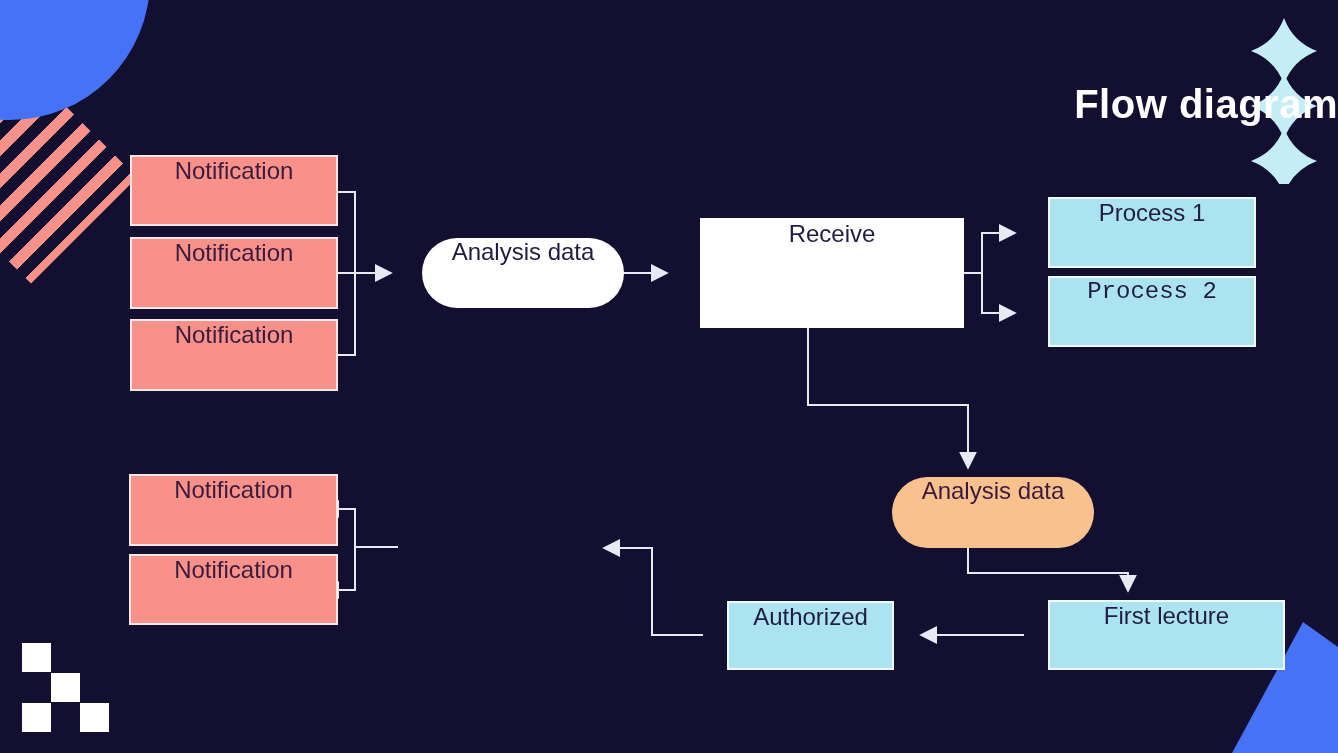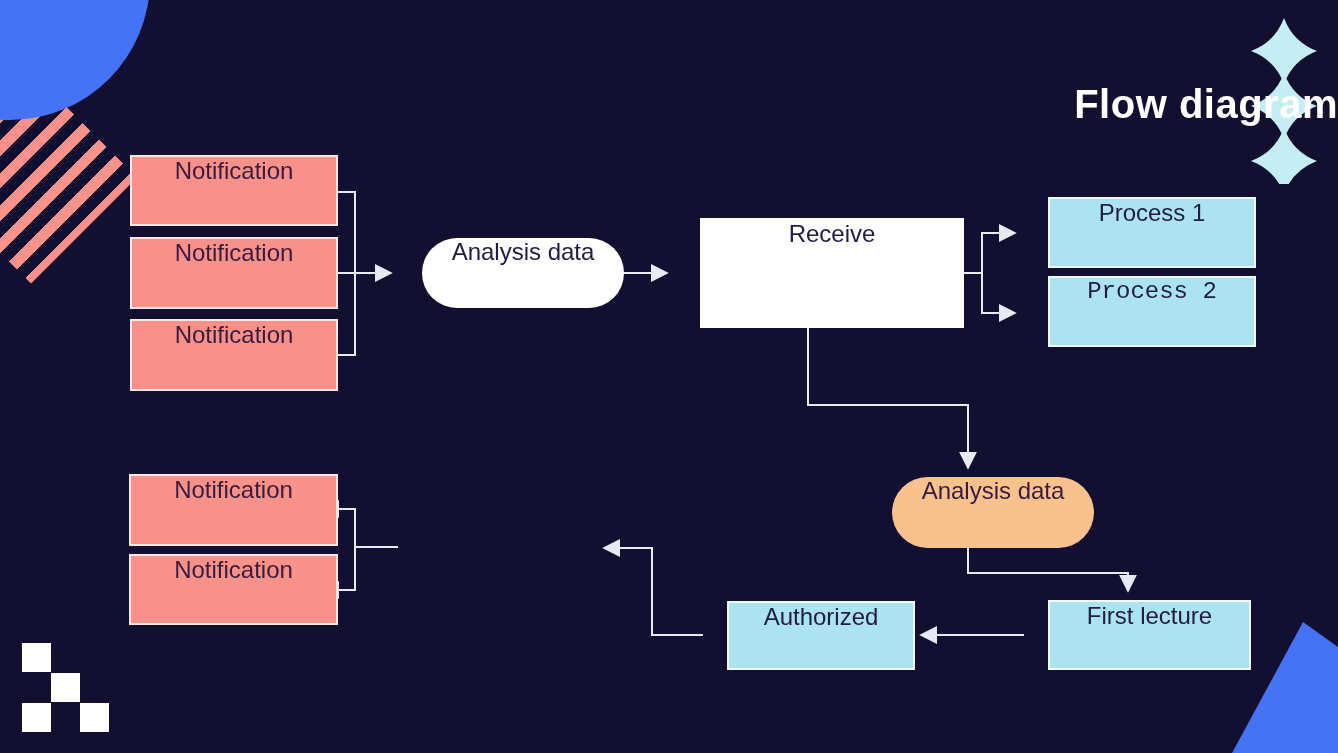--- a/index.html
+++ b/index.html
@@ -112,24 +112,24 @@
     <span>Process 1</span>
   </div>
   <div class="node rect lightblue" style="left:1024px; top:276px; width:208px; height:71px;font-family:Liberation Mono, monospace;">
     <span>Process 2</span>
   </div>
 
   <div class="node pill orangebg" style="left:868px; top:477px; width:202px; height:71px;">
     <span>Analysis data</span>
   </div>
 
-  <div class="node rect lightblue" style="left:1024px; top:600px; width:203px; height:70px;">
+  <div class="node rect lightblue" style="left:1024px; top:600px; width:237px; height:70px;">
     <span>First lecture</span>
   </div>
-  <div class="node rect lightblue" style="left:703px; top:601px; width:188px; height:69px;">
+  <div class="node rect lightblue" style="left:703px; top:601px; width:167px; height:69px;">
     <span>Authorized</span>
   </div>
 
 
   <div class="node rect salmon" style="left:105px; top:474px; width:209px; height:72px;">
     <span>Notification</span>
   </div>
   <div class="node rect salmon" style="left:105px; top:554px; width:209px; height:71px;">
     <span>Notification</span>
   </div>

